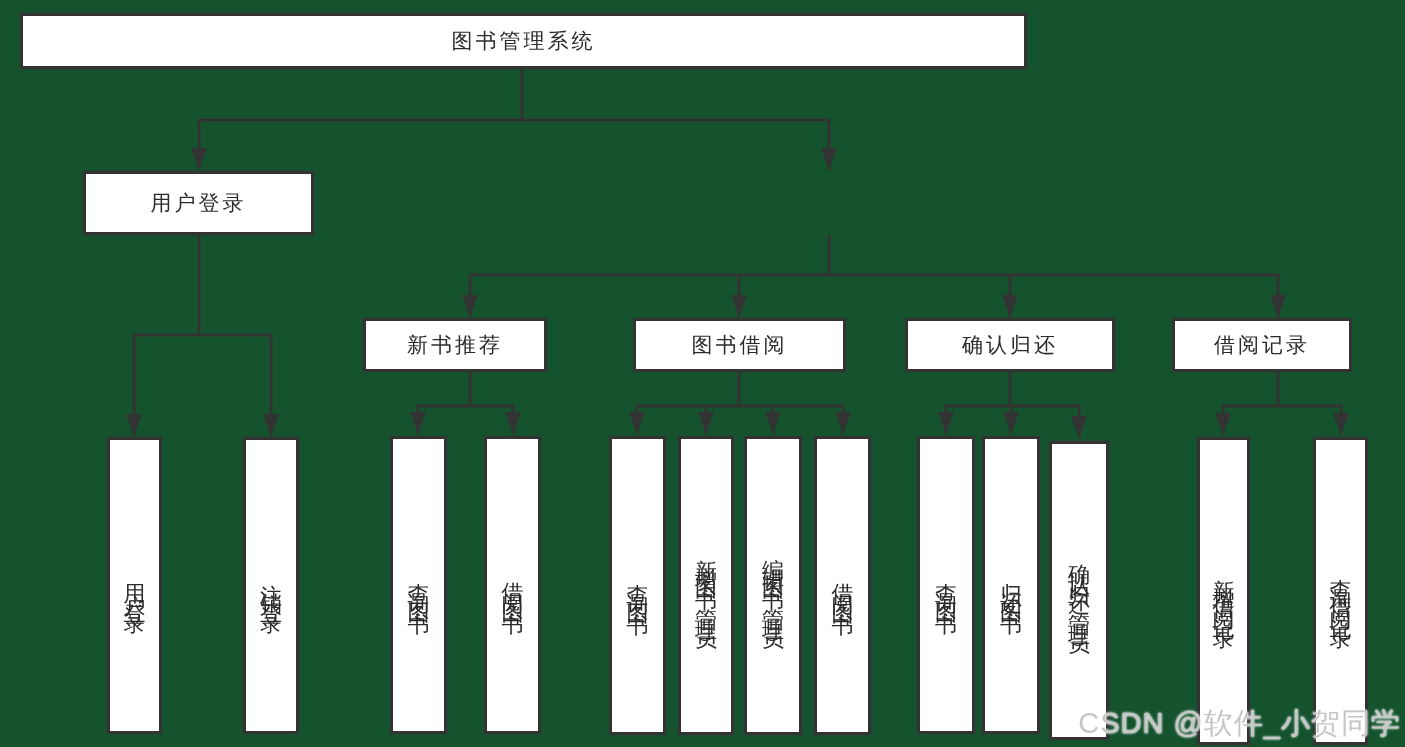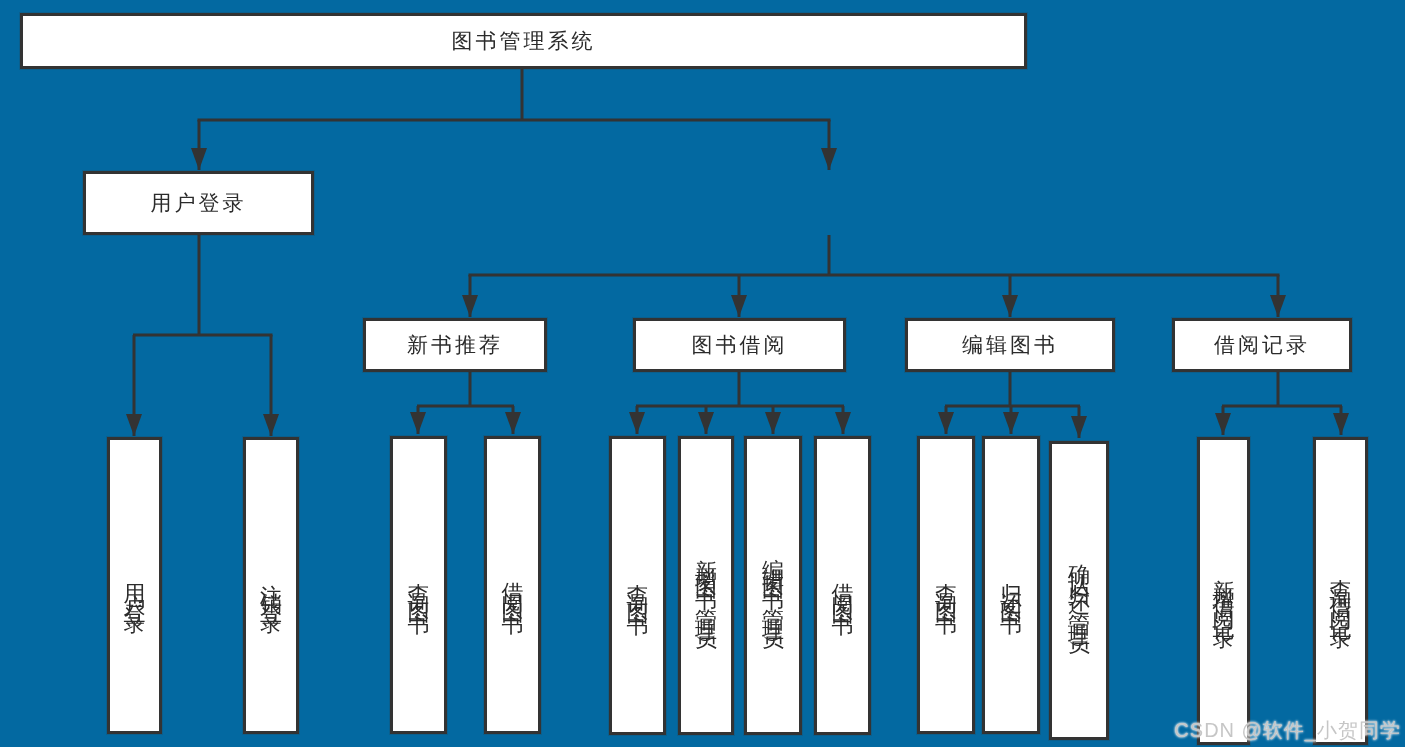--- a/index.html
+++ b/index.html
@@ -1,38 +1,38 @@
 <!DOCTYPE html>
 <html><head>
 <meta charset="utf-8">
 <style>
   html,body{margin:0;padding:0;background:#fff;}
   #canvas{
-    position:relative;width:1405px;height:747px;background:#0369a1;
+    position:relative;width:1405px;height:747px;background:#14532d;
     font-family:"Liberation Sans","DejaVu Sans",sans-serif;color:#2b2b2b;overflow:hidden;
   }
   #wires{position:absolute;left:0;top:0;z-index:1;}
   .hnode{
     position:absolute;background:#fff;border:3px solid #333333;box-sizing:border-box;
     display:flex;align-items:center;justify-content:center;
     font-size:21px;letter-spacing:3px;z-index:2;
     box-shadow:0 0 0 1px rgba(51,51,51,0.18);
   }
   .vnode{
     position:absolute;background:#fff;border:3px solid #333333;box-sizing:border-box;
     display:flex;align-items:center;justify-content:center;z-index:2;
     box-shadow:0 0 0 1px rgba(51,51,51,0.18);
   }
   .vlabel{
     writing-mode:vertical-lr;text-orientation:mixed;
     font-size:22px;line-height:1.1;letter-spacing:10px;white-space:nowrap;
   }
   #watermark{
     position:absolute;right:4px;bottom:3px;z-index:5;
-    font-size:20px;letter-spacing:1px;color:#c6c6c6;
+    font-size:29px;letter-spacing:1px;color:#c6c6c6;
     text-shadow:0 0 2px #ffffff,0 0 3px #ffffff;
     margin-top:28px;
   }
 </style>
 </head>
 <body>
 
 <div id="canvas">
 
   <svg id="wires" width="1405" height="747" viewBox="0 0 1405 747">
@@ -83,21 +83,21 @@
       <line x1="1341" y1="406" x2="1341" y2="435" marker-end="url(#arw)"></line>
     </g>
   </svg>
 
   <div class="hnode" style="left:20px;top:13px;width:1007px;height:56px">图书管理系统</div>
 
   <div class="hnode" style="left:83px;top:171px;width:231px;height:64px">用户登录</div>
 
   <div class="hnode" style="left:363px;top:318px;width:184px;height:54px">新书推荐</div>
   <div class="hnode" style="left:633px;top:318px;width:213px;height:54px">图书借阅</div>
-  <div class="hnode" style="left:905px;top:318px;width:210px;height:54px">编辑图书</div>
+  <div class="hnode" style="left:905px;top:318px;width:210px;height:54px">确认归还</div>
   <div class="hnode" style="left:1172px;top:318px;width:180px;height:54px">借阅记录</div>
 
   <div class="vnode" style="left:107px;top:437px;width:55px;height:297px">
     <span class="vlabel">用户登录</span>
   </div>
   <div class="vnode" style="left:243px;top:437px;width:56px;height:297px">
     <span class="vlabel">注销登录</span>
   </div>
 
   <div class="vnode" style="left:390px;top:436px;width:57px;height:298px">

